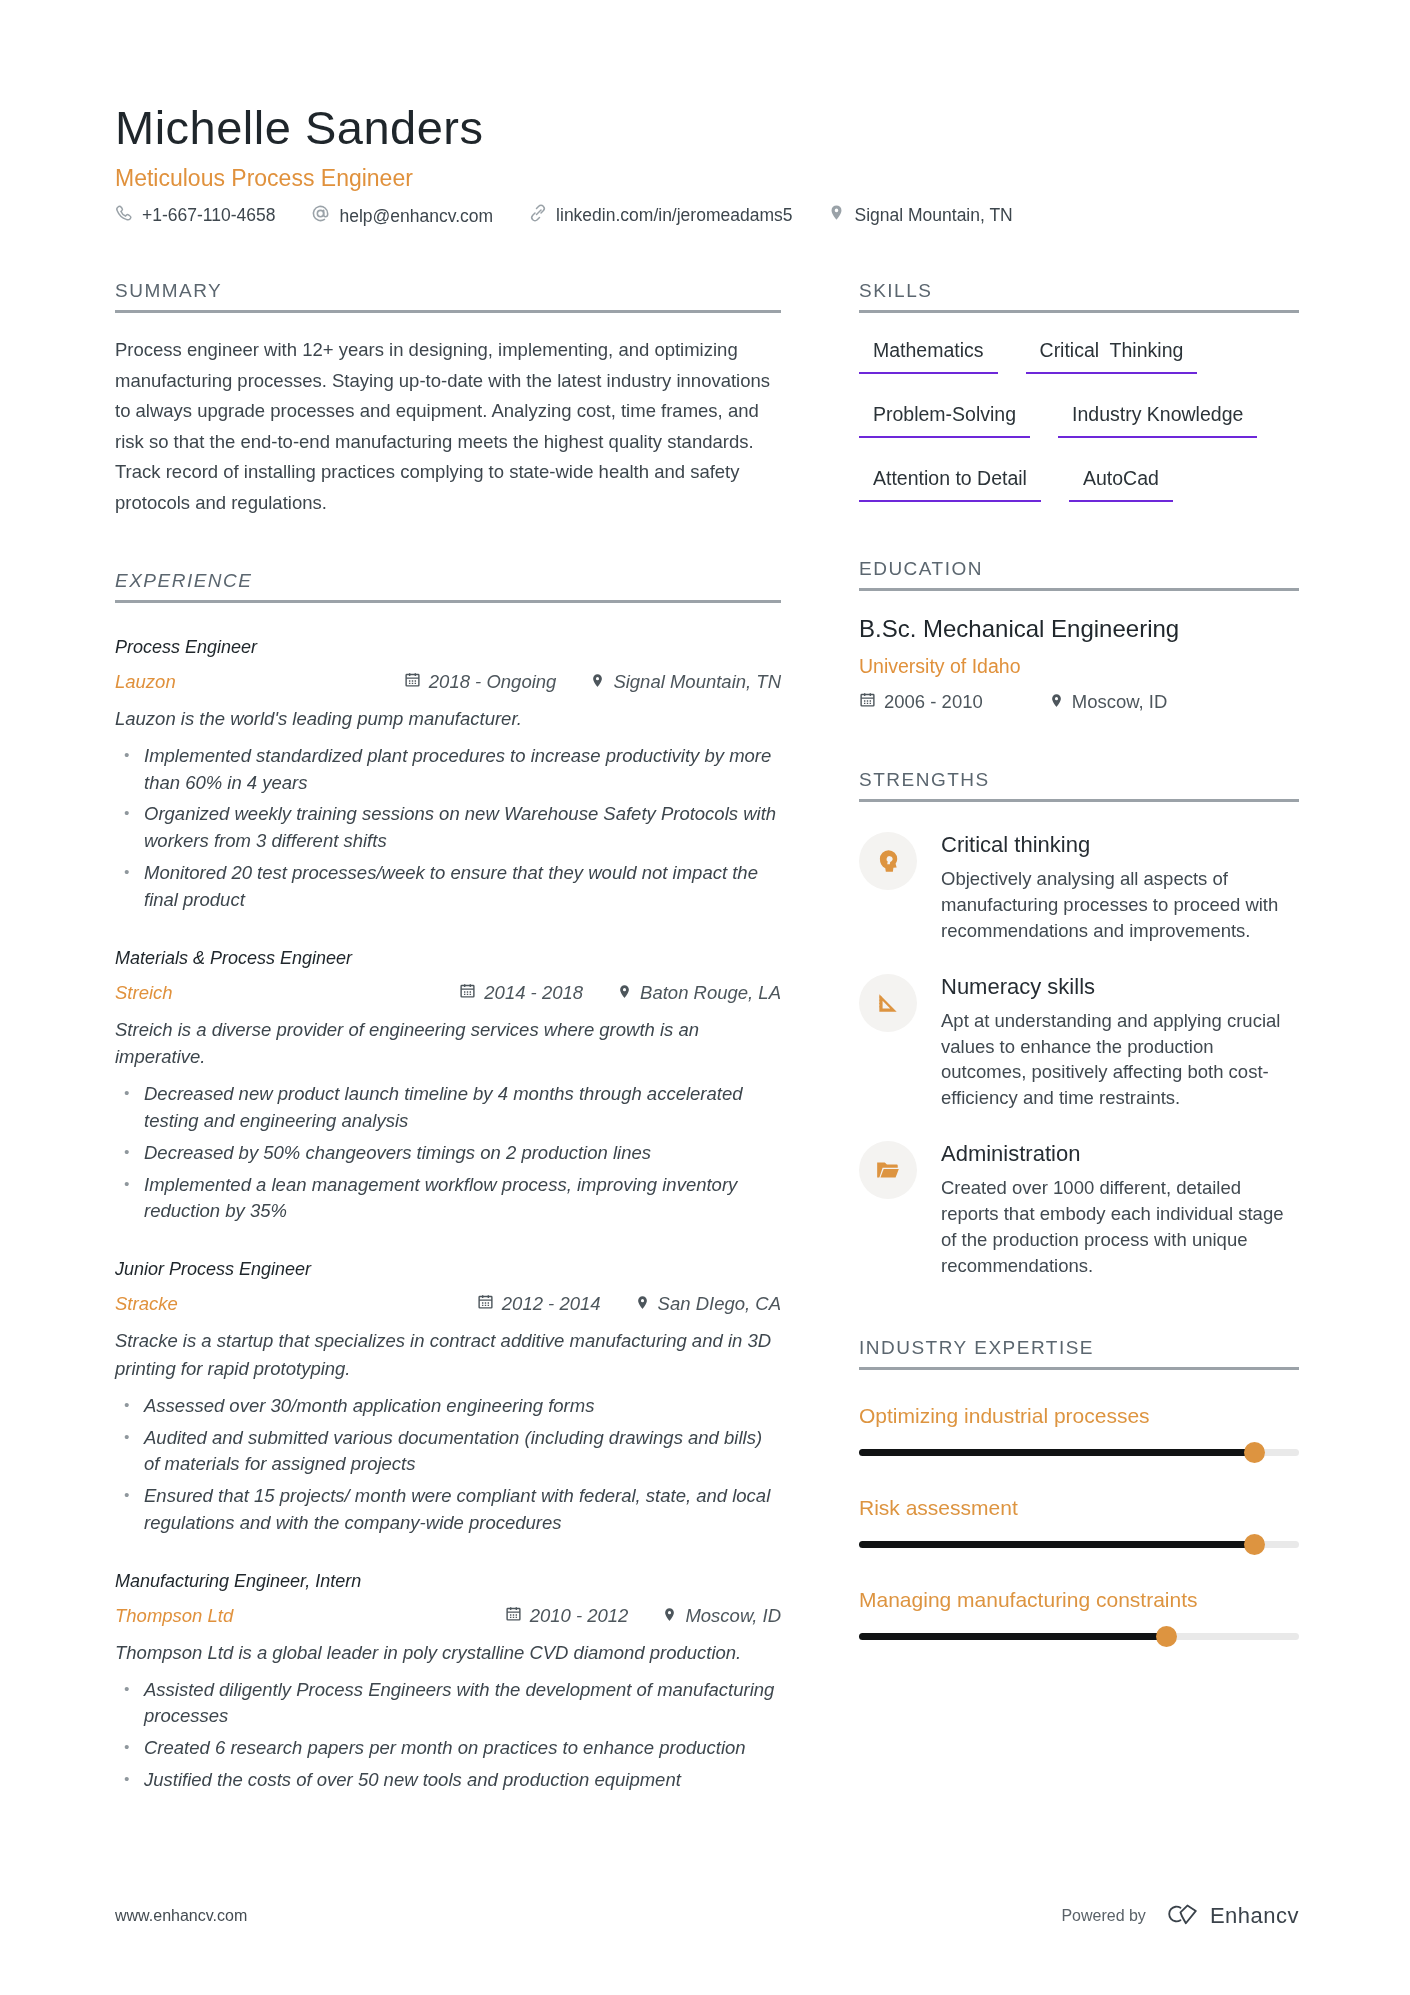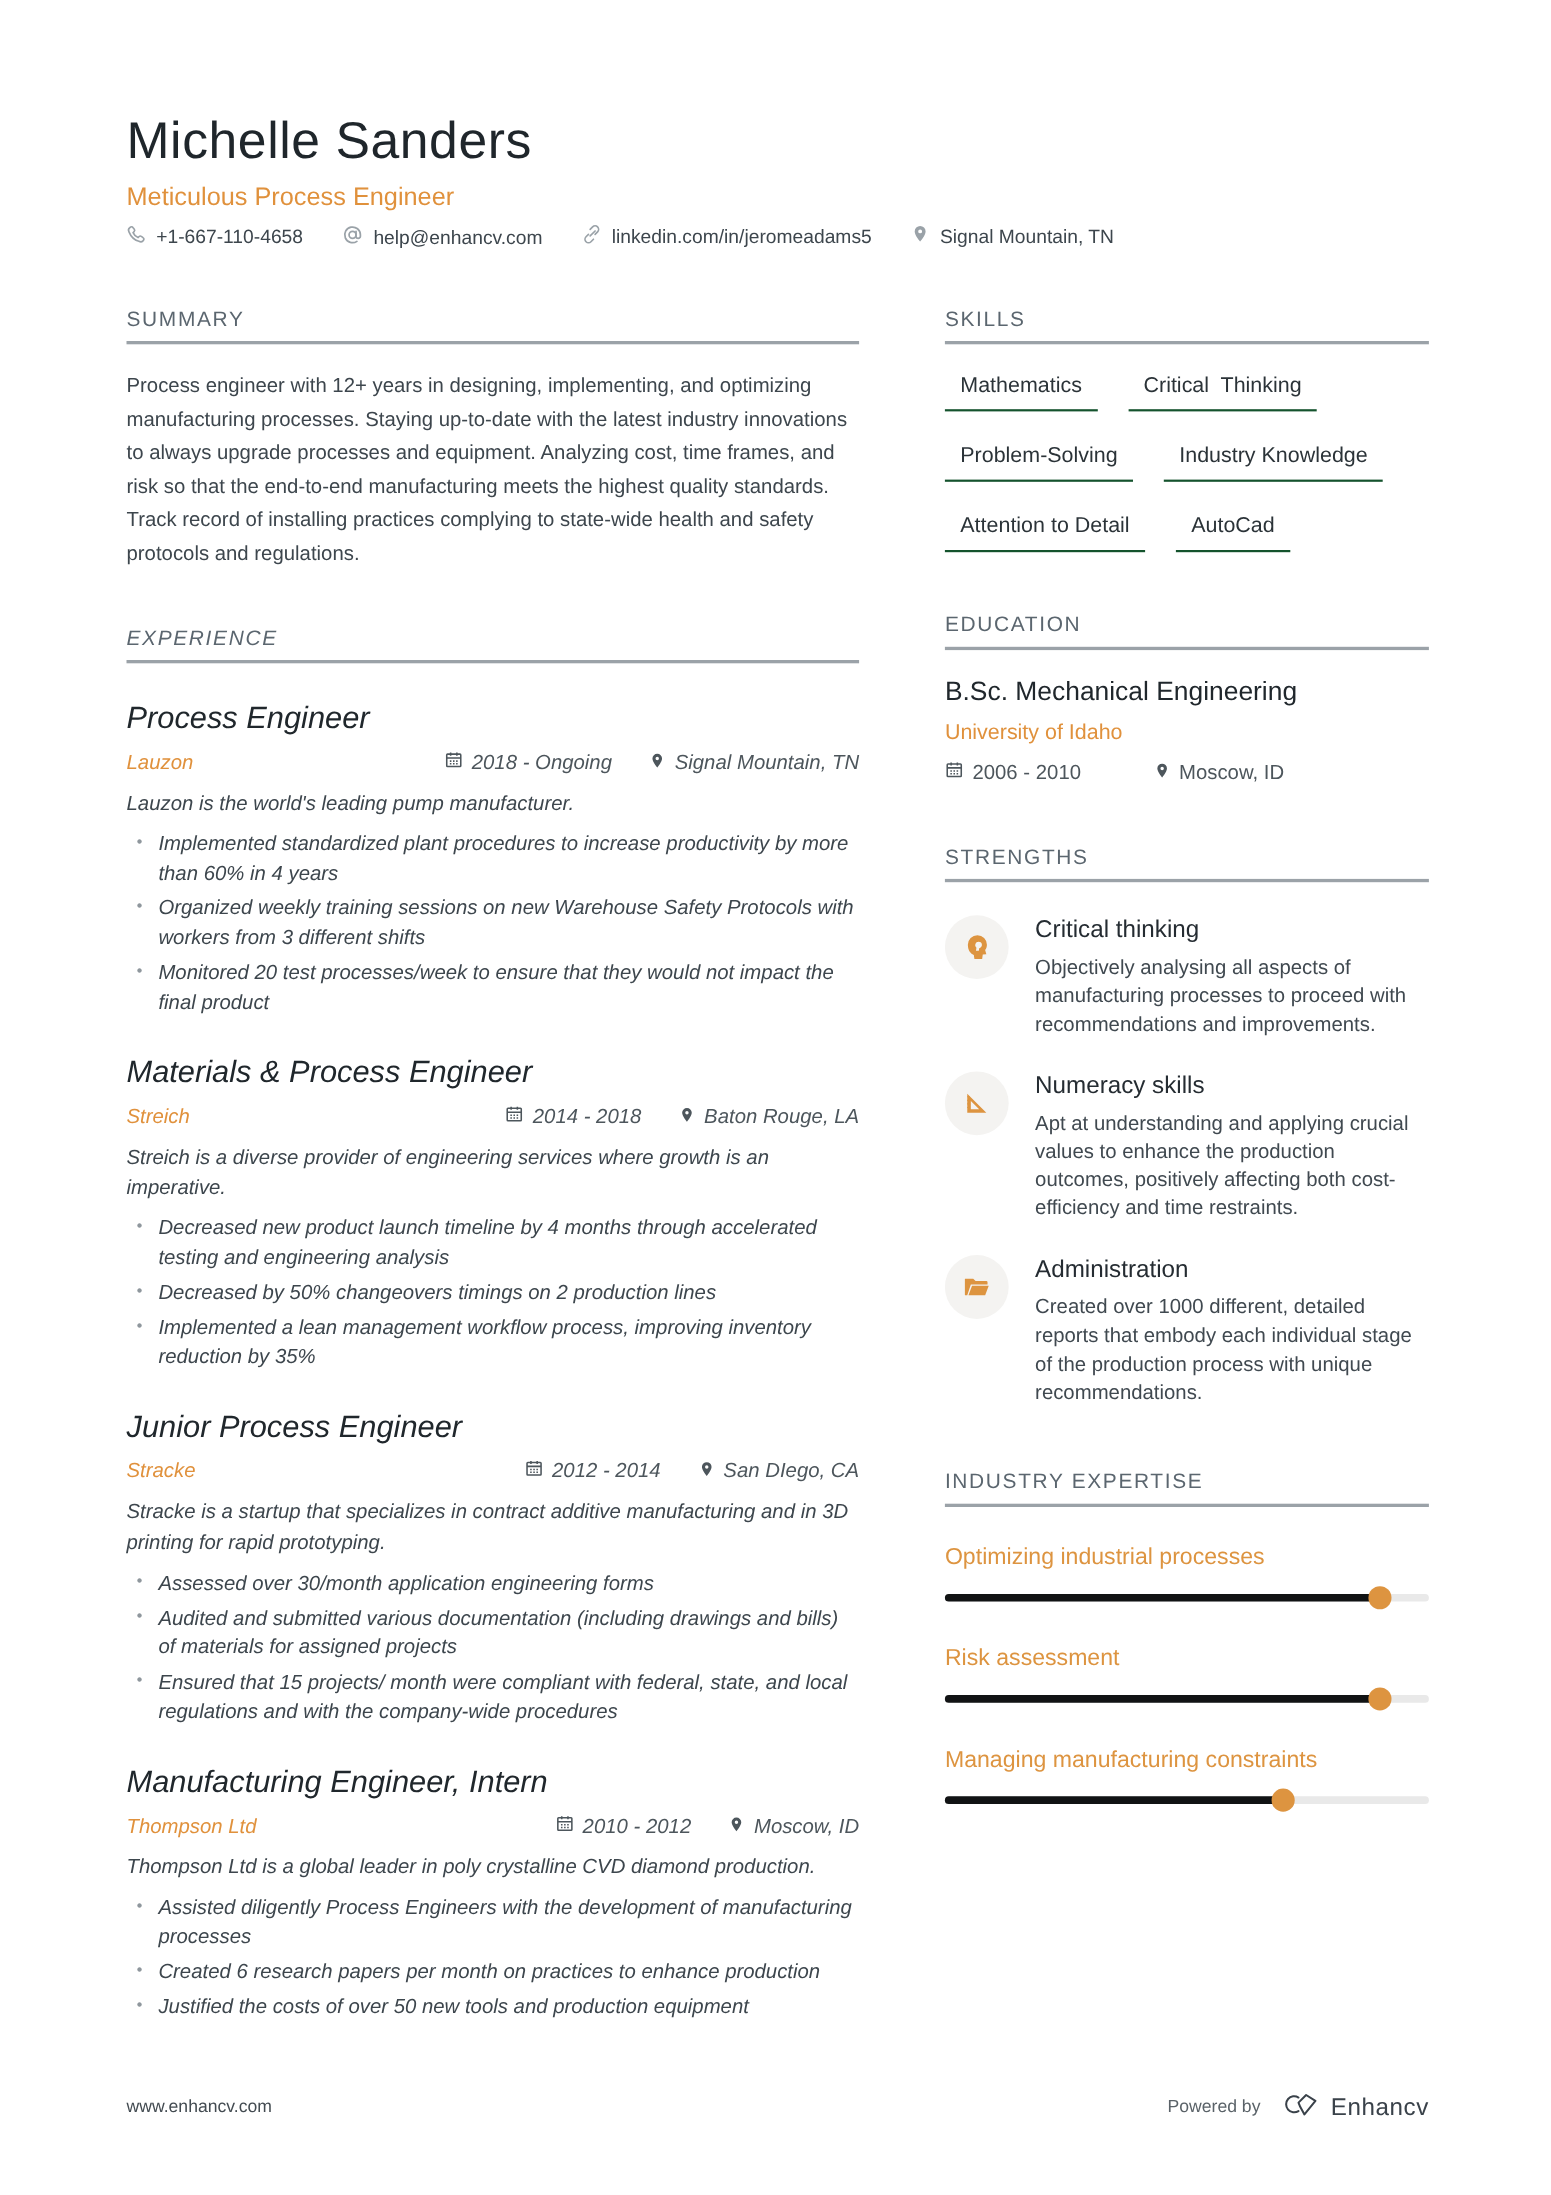--- a/index.html
+++ b/index.html
@@ -22,32 +22,32 @@
   
   .sec { margin-bottom:14px; }
   .sec-title { font-size:19px; letter-spacing:1.5px; color:#5b666f; font-weight:400; text-transform:uppercase; }
   .sec-rule { height:3px; background:#9ba2a8; margin-top:8px; }
   
   .summary-text { font-size:18.5px; line-height:1.65; color:#3d464d; margin-top:22px; }
   
   .exp-section { margin-top:52px;font-style:italic; }
   .job { margin-top:34px; }
   .job:first-of-type { margin-top:30px; }
-  .job-title { font-size:28px; font-weight:400; color:#20272c; }
+  .job-title { font-size:18px; font-weight:400; color:#20272c; }
   .job-meta { display:flex; align-items:center; margin-top:13px; font-size:18.5px; }
   .job-company { color:#e0913c; flex:1; }
   .meta-chunk { display:flex; align-items:center; gap:8px; color:#4d565c; }
   .meta-chunk + .meta-chunk { margin-left:34px; }
   .job-desc { font-size:18.5px; color:#3d464d; margin-top:12px; line-height:1.5; }
   ul.bullets { list-style:none; margin-top:10px; }
   ul.bullets li { position:relative; padding-left:29px; font-size:18.5px; line-height:1.45; color:#3d464d; margin-top:5px; }
   ul.bullets li::before { content:"•"; position:absolute; left:9px; top:1px; color:#8f979d; font-size:15px; }
   
   .skills-wrap { display:flex; flex-wrap:wrap; column-gap:28px; row-gap:29px; margin-top:26px; }
-  .skill-chip { font-size:19.5px; color:#2b3338; padding:0 14px 10px 14px; border-bottom:2px solid #14532d; white-space:pre;text-align:right; }
+  .skill-chip { font-size:19.5px; color:#2b3338; padding:0 14px 10px 14px; border-bottom:2px solid #6d28d9; white-space:pre;text-align:right; }
   
   .edu-section { margin-top:56px; }
   .edu-degree { font-size:24px; color:#20272c; margin-top:24px; }
   .edu-school { font-size:19.5px; color:#e0913c; margin-top:12px; }
   .edu-meta { display:flex; align-items:center; gap:32px; margin-top:13px; font-size:18.5px; color:#4d565c; }
   
   .str-section { margin-top:56px; }
   .strength { display:flex; margin-top:30px; }
   .strength-icon { width:58px; height:58px; border-radius:50%; background:#f4f3f1; display:flex; align-items:center; justify-content:center; flex:0 0 auto; }
   .strength-body { margin-left:24px; }

